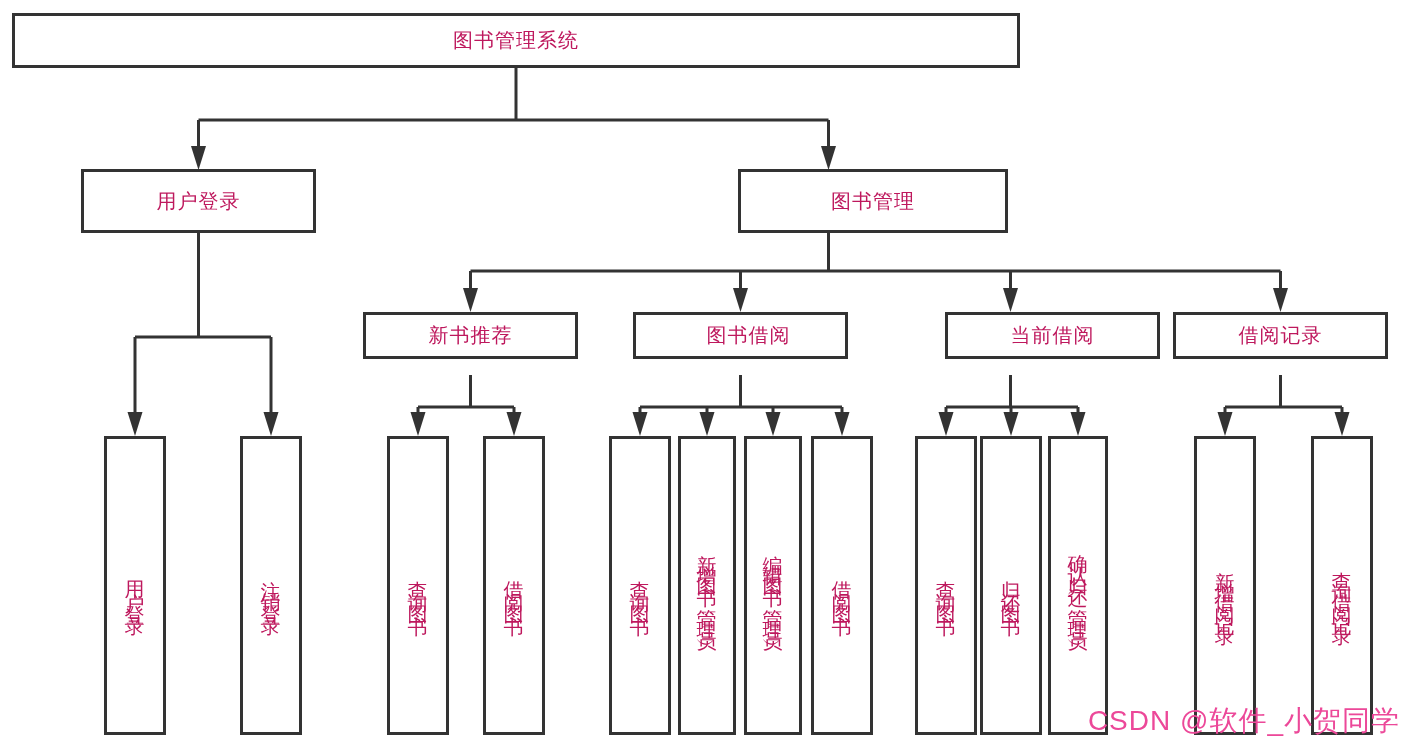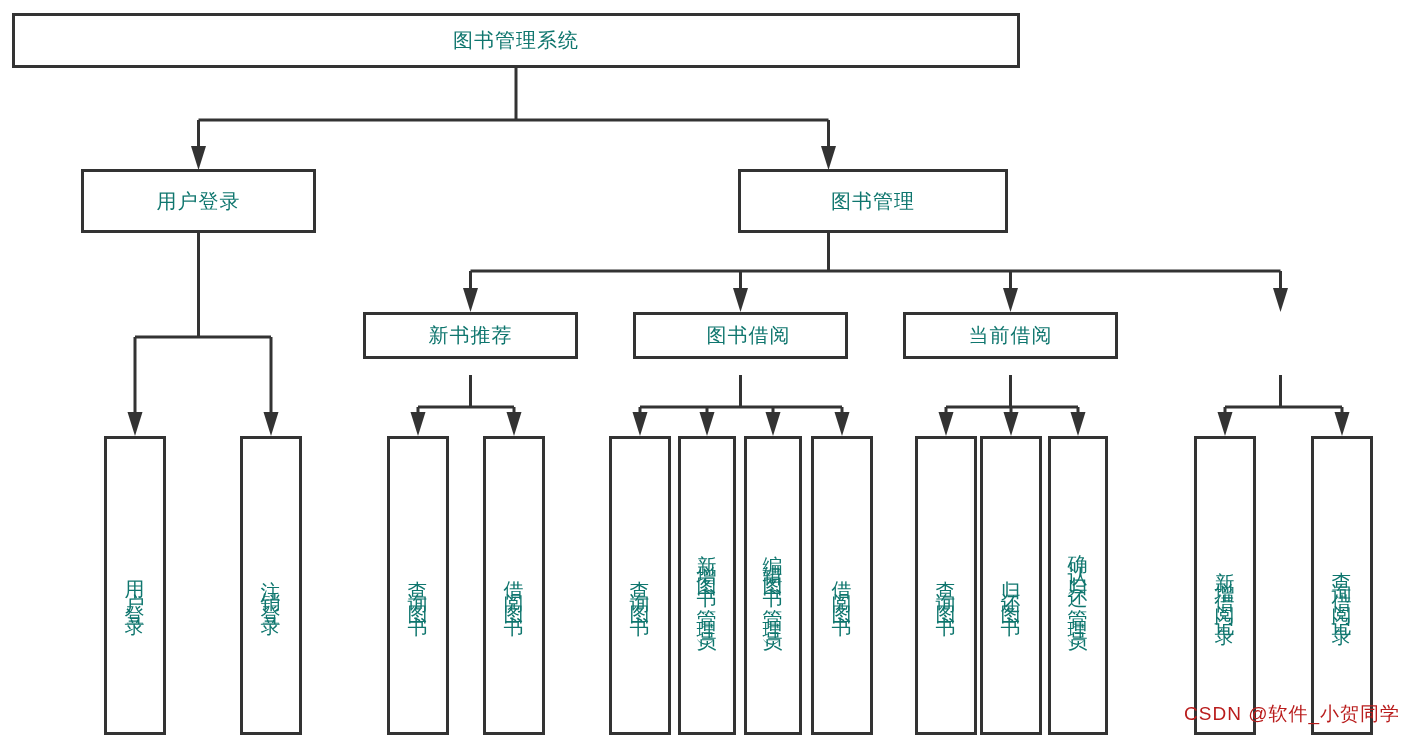--- a/index.html
+++ b/index.html
@@ -25,62 +25,62 @@
     height: 747px;
     pointer-events: none;
   }
   .box {
     position: absolute;
     border: 3px solid #333333;
     background: #ffffff;
     display: flex;
     align-items: center;
     justify-content: center;
-    color: #0f766e;
+    color: #be185d;
     font-size: 20px;
     letter-spacing: 1px;
     box-sizing: border-box;
     text-align: center;
   }
   .hbox { white-space: nowrap; }
   .vbox {
     writing-mode: vertical-rl;
     letter-spacing: 12px;
     line-height: 1;
     padding-top: 6px;
   }
   .vbox.long { letter-spacing: 11px; }
   .root-box   { left: 12px;  top: 13px;  width: 1008px; height: 55px; }
   .l2-user    { left: 81px;  top: 169px; width: 235px;  height: 64px; }
   .l2-book    { left: 738px; top: 169px; width: 270px;  height: 64px; }
   .l3 { top: 312px; width: 215px; height: 47px; }
   .l3-newbook { left: 363px; }
   .l3-borrow  { left: 633px; padding-left: 16px; }
-  .l3-current { left: 903px; }
+  .l3-current { left: 945px; }
   .l3-record  { left: 1173px; }
   .leaf { top: 436px; width: 62px; height: 299px; }
   .leaf-1  { left: 104px; }
   .leaf-2  { left: 240px; }
   .leaf-3  { left: 387px; }
   .leaf-4  { left: 483px; }
   .leaf-5  { left: 609px; }
   .leaf-6  { left: 678px; width: 58px; }
   .leaf-7  { left: 744px; width: 58px; }
   .leaf-8  { left: 811px; }
   .leaf-9  { left: 915px; }
   .leaf-10 { left: 980px; }
   .leaf-11 { left: 1048px; width: 60px; }
   .leaf-12 { left: 1194px; }
   .leaf-13 { left: 1311px; }
   .watermark {
     position: absolute;
     right: 5px;
-    bottom: 20px;
-    font-size: 19px;
-    color: #b91c1c;
+    bottom: 7px;
+    font-size: 28px;
+    color: #ec4899;
     letter-spacing: 1px;
     white-space: nowrap;
   }
 </style>
 </head>
 <body>
 
 <div id="diagram">
 
   <svg id="connectors" viewBox="0 0 1405 747" xmlns="http://www.w3.org/2000/svg">
@@ -149,20 +149,21 @@
   </svg>
 
   <div class="box hbox root-box">图书管理系统</div>
 
   <div class="box hbox l2-user">用户登录</div>
   <div class="box hbox l2-book">图书管理</div>
 
   <div class="box hbox l3 l3-newbook">新书推荐</div>
   <div class="box hbox l3 l3-borrow">图书借阅</div>
   <div class="box hbox l3 l3-current">当前借阅</div>
+  <div class="box hbox l3 l3-record">借阅记录</div>
 
   <div class="box vbox leaf leaf-1">用户登录</div>
   <div class="box vbox leaf leaf-2">注销登录</div>
 
   <div class="box vbox leaf leaf-3">查询图书</div>
   <div class="box vbox leaf leaf-4">借阅图书</div>
 
   <div class="box vbox leaf leaf-5">查询图书</div>
   <div class="box vbox long leaf leaf-6">新增图书（管理员）</div>
   <div class="box vbox long leaf leaf-7">编辑图书（管理员）</div>

